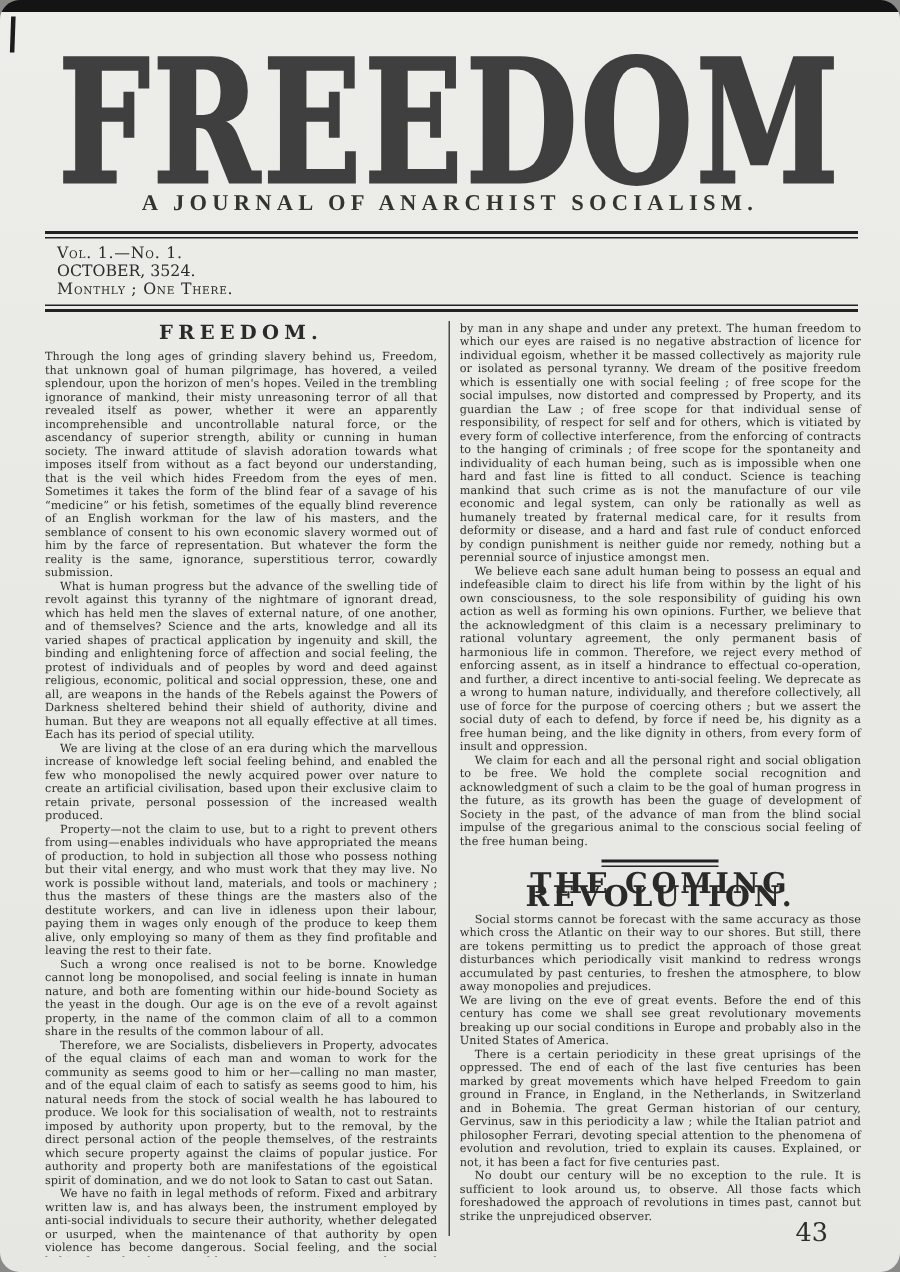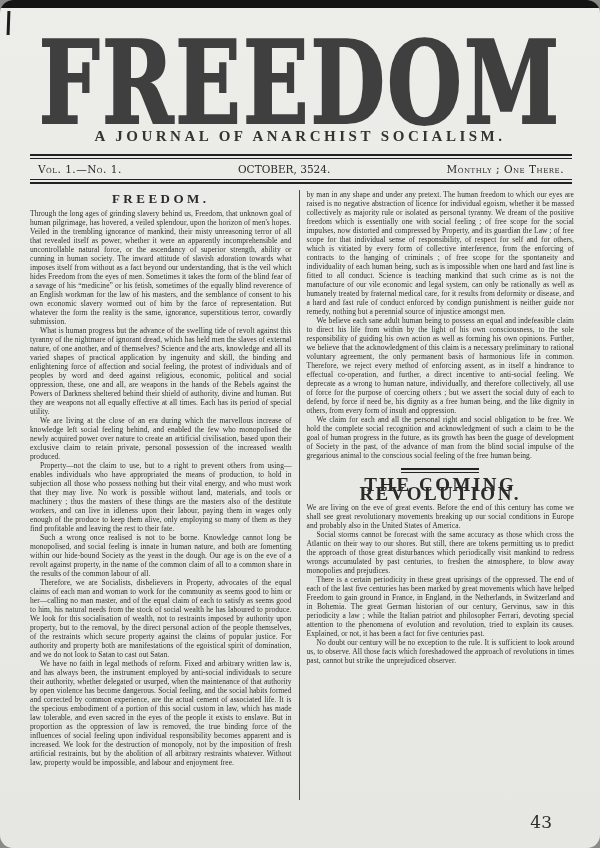--- a/index.html
+++ b/index.html
@@ -27,26 +27,26 @@
   .subtitle {
     margin-top:4px;
     font-size:15px; letter-spacing:3.5px; color:#333330; font-weight:bold;font-family:Liberation Serif, serif;
   }
 
   .rule-a { margin:9px 28px 0 30px; height:2px; border-top:2px solid #222; border-bottom:1px solid #222; }
   .rule-b { margin:0 28px 4px 30px; height:2px; border-top:1px solid #222; border-bottom:2px solid #222; }
 
   .dateline {
     display:flex; justify-content:space-between; align-items:baseline;
-    margin:4px 36px 4px 38px; font-size:10.5px; color:#2b2b29;
+    margin:4px 36px 4px 38px; font-size:10.5px; color:#2b2b29;flex-direction:column;
   }
   .sc { font-variant:small-caps; letter-spacing:0.5px; }
 
   .columns { display:flex; gap:7px; padding:2px 26px 0 30px; height:624px; overflow:hidden; }
-  .col { text-align:justify; font-size:7.5px; line-height:9px; letter-spacing:0.05px;font-family:Liberation Serif, serif; }
+  .col { text-align:justify; font-size:7.5px; line-height:9px; letter-spacing:0.05px; }
   .col-left  { width:263px; }
   .col-right { width:269px; }
   .col-divider { flex:none; width:1px; background:#4a4a48; margin-bottom:14px; }
 
   .article-heading {
     text-align:center; font-size:13px; font-weight:bold;
     letter-spacing:3.5px; margin:4px 0 6px; color:#2a2a28;
   }
   .section-heading {
     text-align:center; font-size:19px; font-weight:bold;
@@ -99,22 +99,22 @@
 
     <section class="col col-right">
       <div>
           <p class="para flush">by man in any shape and under any pretext. The human freedom to which our eyes are raised is no negative abstraction of licence for individual egoism, whether it be massed collectively as majority rule or isolated as personal tyranny. We dream of the positive freedom which is essentially one with social feeling ; of free scope for the social impulses, now distorted and compressed by Property, and its guardian the Law ; of free scope for that individual sense of responsibility, of respect for self and for others, which is vitiated by every form of collective interference, from the enforcing of contracts to the hanging of criminals ; of free scope for the spontaneity and individuality of each human being, such as is impossible when one hard and fast line is fitted to all conduct. Science is teaching mankind that such crime as is not the manufacture of our vile economic and legal system, can only be rationally as well as humanely treated by fraternal medical care, for it results from deformity or disease, and a hard and fast rule of conduct enforced by condign punishment is neither guide nor remedy, nothing but a perennial source of injustice amongst men.</p>
           <p class="para">We believe each sane adult human being to possess an equal and indefeasible claim to direct his life from within by the light of his own consciousness, to the sole responsibility of guiding his own action as well as forming his own opinions. Further, we believe that the acknowledgment of this claim is a necessary preliminary to rational voluntary agreement, the only permanent basis of harmonious life in common. Therefore, we reject every method of enforcing assent, as in itself a hindrance to effectual co-operation, and further, a direct incentive to anti-social feeling. We deprecate as a wrong to human nature, individually, and therefore collectively, all use of force for the purpose of coercing others ; but we assert the social duty of each to defend, by force if need be, his dignity as a free human being, and the like dignity in others, from every form of insult and oppression.</p>
           <p class="para">We claim for each and all the personal right and social obligation to be free. We hold the complete social recognition and acknowledgment of such a claim to be the goal of human progress in the future, as its growth has been the guage of development of Society in the past, of the advance of man from the blind social impulse of the gregarious animal to the conscious social feeling of the free human being.</p>
         </div>
       <div class="section-divider"></div>
       <h2 class="section-heading">THE COMING REVOLUTION.</h2>
       <div>
+          <p class="para">Social storms cannot be forecast with the same accuracy as those which cross the Atlantic on their way to our shores. But still, there are tokens permitting us to predict the approach of those great disturbances which periodically visit mankind to redress wrongs accumulated by past centuries, to freshen the atmosphere, to blow away monopolies and prejudices.</p>
           <p class="para flush">We are living on the eve of great events. Before the end of this century has come we shall see great revolutionary movements breaking up our social conditions in Europe and probably also in the United States of America.</p>
-          <p class="para">Social storms cannot be forecast with the same accuracy as those which cross the Atlantic on their way to our shores. But still, there are tokens permitting us to predict the approach of those great disturbances which periodically visit mankind to redress wrongs accumulated by past centuries, to freshen the atmosphere, to blow away monopolies and prejudices.</p>
           <p class="para">There is a certain periodicity in these great uprisings of the oppressed. The end of each of the last five centuries has been marked by great movements which have helped Freedom to gain ground in France, in England, in the Netherlands, in Switzerland and in Bohemia. The great German historian of our century, Gervinus, saw in this periodicity a law ; while the Italian patriot and philosopher Ferrari, devoting special attention to the phenomena of evolution and revolution, tried to explain its causes. Explained, or not, it has been a fact for five centuries past.</p>
           <p class="para">No doubt our century will be no exception to the rule. It is sufficient to look around us, to observe. All those facts which foreshadowed the approach of revolutions in times past, cannot but strike the unprejudiced observer.</p>
         </div>
     </section>
   </main>
 
   <div class="page-number">43</div>
 </div>
 
 </body></html>

